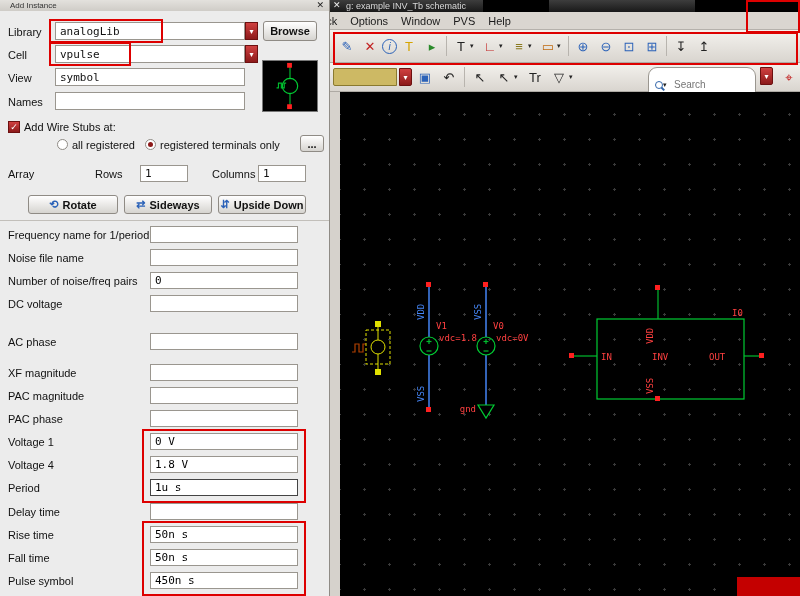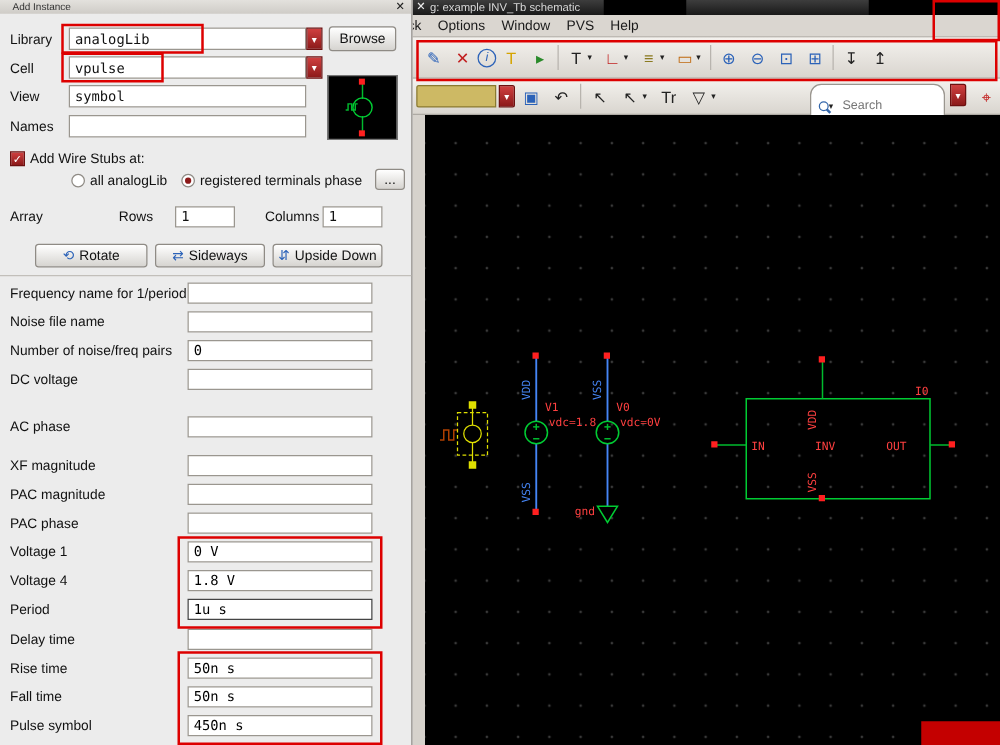--- a/index.html
+++ b/index.html
@@ -4,21 +4,21 @@
 <style>
   * { margin:0; padding:0; box-sizing:border-box; }
   body { font-family:"Liberation Sans", sans-serif; }
   .screen { position:relative; width:800px; height:596px; overflow:hidden; background:#ececec; }
 
   
   .vwin { position:absolute; left:330px; top:0; width:470px; height:596px; background:#d6d2cc; }
   .titlebar { position:absolute; left:0; top:0; right:0; height:12px;
               background:linear-gradient(#3d3d3d,#191919); color:#d8d8d8; font-size:9px; }
   .win-close { position:absolute; left:3px; top:0px; color:#eee; font-size:9px; }
-  .title-text { position:absolute; left:14px; top:1px; white-space:nowrap; }
+  .title-text { position:absolute; left:0; top:1px; white-space:nowrap;padding-left:16px; }
   .redact { position:absolute; top:0; height:12px; background:#000; }
   .r1 { left:153px; width:66px; }
   .r2 { left:365px; width:105px; }
 
   .menubar { position:absolute; left:0; top:12px; right:0; height:18px; background:#dad6d0;
              border-bottom:1px solid #b5b1ab; display:flex; align-items:center; gap:13px;
              font-size:11px; color:#1a1a1a; padding-left:2px; overflow:hidden; }
   .menubar span:first-child { margin-left:-26px; }
   .menu-item { cursor:default; }
 
@@ -75,21 +75,21 @@
   .dlg-title { position:absolute; left:10px; top:1px; }
   .dlg-close { position:absolute; right:5px; top:0px; font-size:9px; color:#222; }
   .dlabel { position:absolute; left:8px; }
   .dfield { position:absolute; height:18px; background:#fff; border:1px solid #9a968f;
             font:11px "DejaVu Sans Mono", monospace; padding:0 4px; color:#111; }
   .combo-btn { position:absolute; width:13px; height:18px; background:linear-gradient(#d04040,#8c1a1a);
                border:1px solid #6d1010; color:#fff; font-size:8px; display:flex;
                align-items:center; justify-content:center; }
   .btn { position:absolute; background:linear-gradient(#ffffff,#d6d4d0); border:1px solid #8f8b85;
          border-radius:3px; font-size:11px; color:#111; display:flex; align-items:center;
-         justify-content:center; gap:4px; }
+         justify-content:center; gap:4px;font-weight:bold; }
   .preview { position:absolute; left:262px; top:60px; width:56px; height:52px; background:#000;
              border:1px solid #777; }
   .checkbox { position:absolute; left:8px; top:121px; width:12px; height:12px;
               background:linear-gradient(#d04040,#8c1a1a); border:1px solid #6d1010; color:#fff;
               font-size:9px; line-height:11px; text-align:center; }
   .radio { position:absolute; width:11px; height:11px; border:1px solid #8f8b85; border-radius:50%;
            background:#fff; }
   .radio.sel::after { content:""; position:absolute; left:2px; top:2px; width:5px; height:5px;
                       border-radius:50%; background:#8c1a1a; }
   .sep { position:absolute; left:0; right:0; top:220px; border-top:1px solid #c2bfba; }
@@ -269,23 +269,23 @@
         <rect class="pin" x="25" y="45" width="5" height="5"></rect>
       </svg>
     </div>
 
     <span class="dlabel" style="top:96px">Names</span>
     <input class="dfield" style="left: 55px; top: 92px; width: 190px;" value="">
 
     <span class="checkbox">✓</span>
     <span class="dlabel" style="left:24px; top:121px">Add Wire Stubs at:</span>
     <span class="radio" style="left:57px; top:139px"></span>
-    <span class="dlabel" style="left:72px; top:139px">all analogLib</span>
+    <span class="dlabel" style="left:72px; top:139px">all registered</span>
     <span class="radio sel" style="left:145px; top:139px"></span>
-    <span class="dlabel" style="left:160px; top:139px">registered terminals phase</span>
+    <span class="dlabel" style="left:160px; top:139px">registered terminals only</span>
     <button class="btn" style="left:300px; top:135px; width:24px; height:17px">...</button>
 
     <span class="dlabel" style="top:168px">Array</span>
     <span class="dlabel" style="left:95px; top:168px">Rows</span>
     <input class="dfield" style="left: 140px; top: 165px; width: 48px; height: 17px;" value="1">
     <span class="dlabel" style="left:212px; top:168px">Columns</span>
     <input class="dfield" style="left: 258px; top: 165px; width: 48px; height: 17px;" value="1">
 
     <button class="btn" style="left:28px; top:195px; width:90px; height:19px">
       <span class="c-blue">⟲</span>

